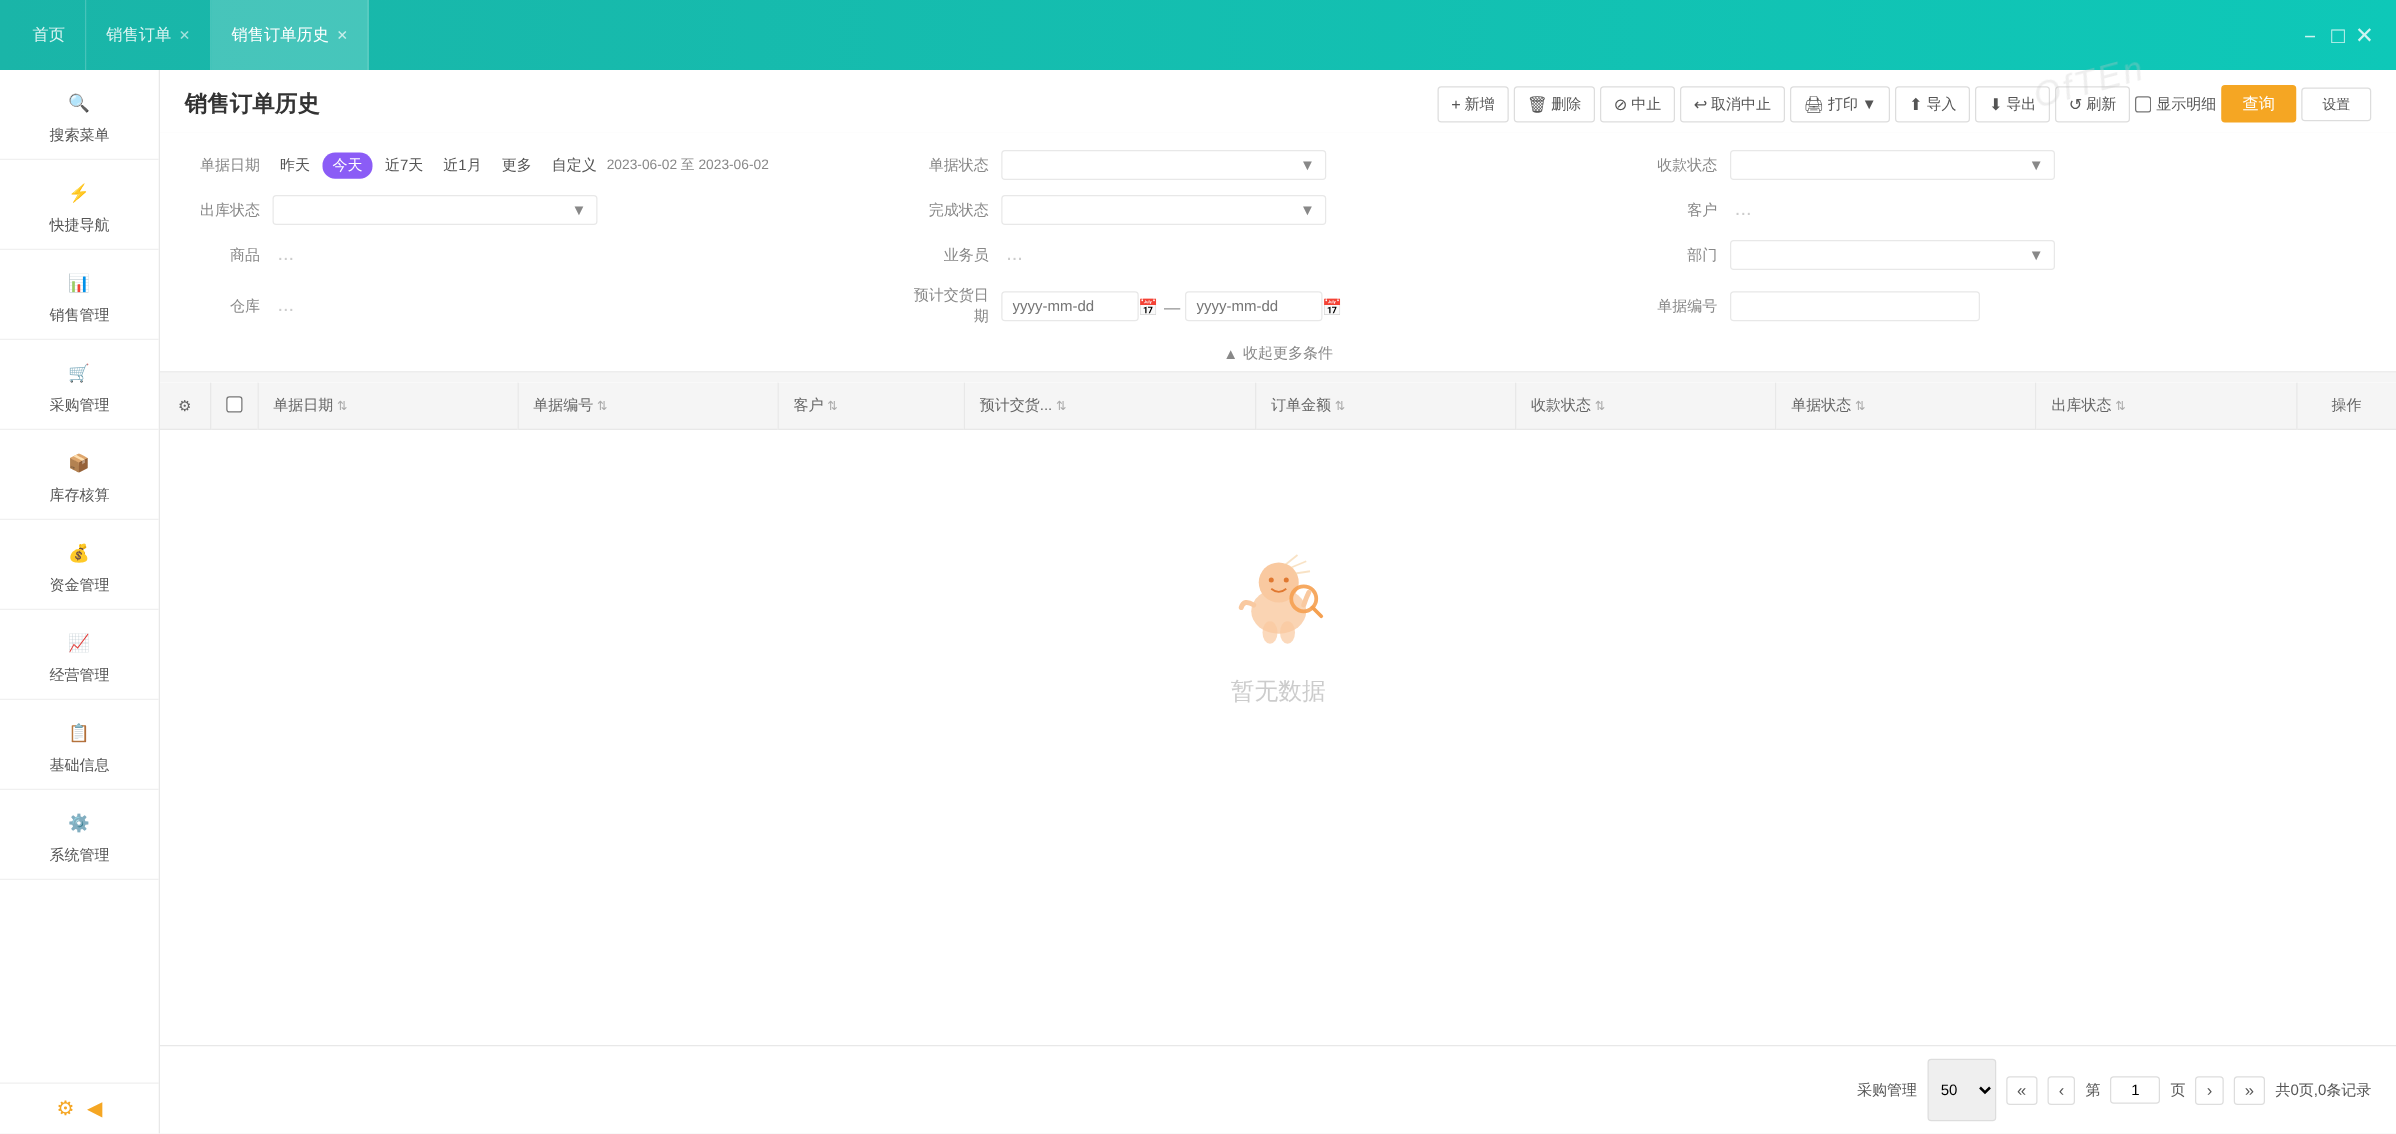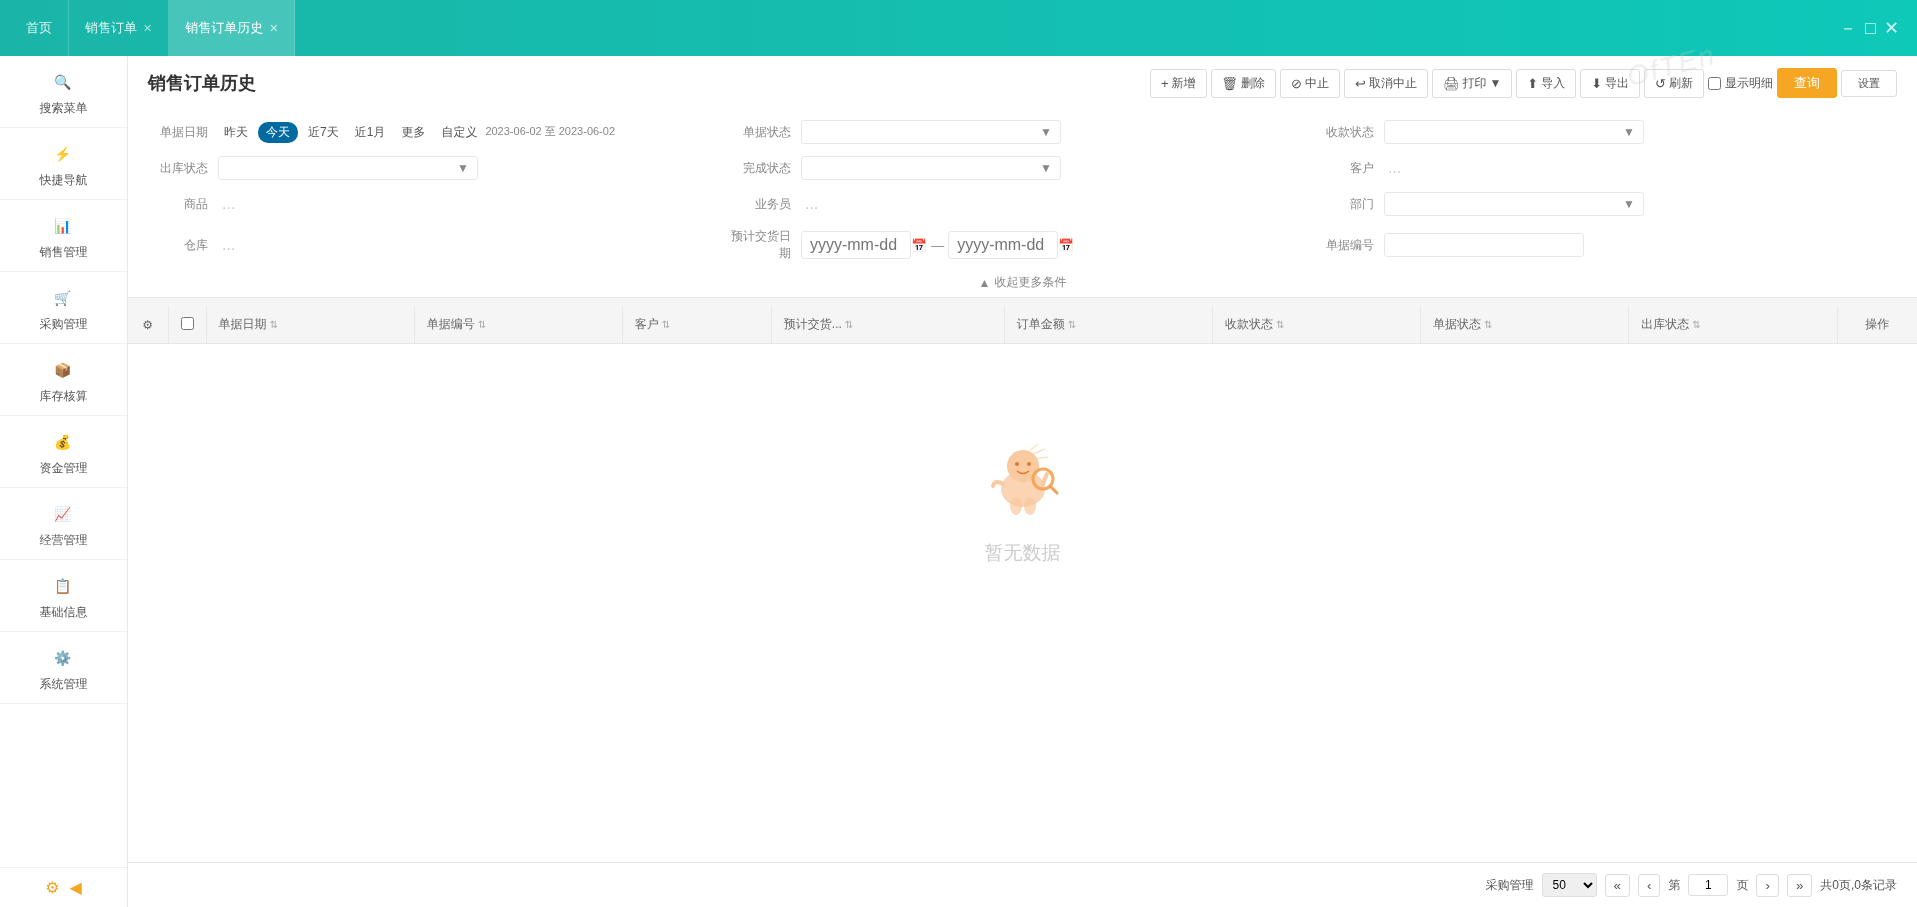--- a/index.html
+++ b/index.html
@@ -195,21 +195,21 @@
     .date-btn {
       padding: 2px 6px;
       border-radius: 3px;
       cursor: pointer;
       font-size: 12px;
       color: #555;
       border: none;
       background: none;
     }
     .date-btn.active {
-      background: #0369a1;
+      background: #8b5cf6;
       color: white;
       border-radius: 10px;
       padding: 2px 8px;
     }
     .date-range {
       font-size: 11px;
       color: #888;
       margin-top: 2px;
     }
     .filter-select {
@@ -244,21 +244,21 @@
       padding: 4px 8px;
       font-size: 12px;
       color: #888;
       background: white;
       outline: none;
     }
     .date-input {
       border: 1px solid #e8e8e8;
       border-radius: 3px;
       padding: 4px 8px;
-      font-size: 16px;
+      font-size: 12px;
       color: #888;
       background: white;
       outline: none;
       width: 110px;
     }
     .date-sep {
       color: #888;
       padding: 0 4px;
     }
     .calendar-icon { color: #888; cursor: pointer; }
@@ -330,21 +330,21 @@
       align-items: center;
       justify-content: flex-end;
       gap: 8px;
       font-size: 12px;
       color: #555;
       flex-shrink: 0;
     }
     .page-size-select {
       border: 1px solid #ddd;
       border-radius: 3px;
-      padding: 3px 6px;
+      padding: 16px 6px;
       font-size: 12px;
       outline: none;
     }
     .page-nav-btn {
       padding: 3px 8px;
       border: 1px solid #ddd;
       border-radius: 3px;
       background: white;
       cursor: pointer;
       color: #555;

